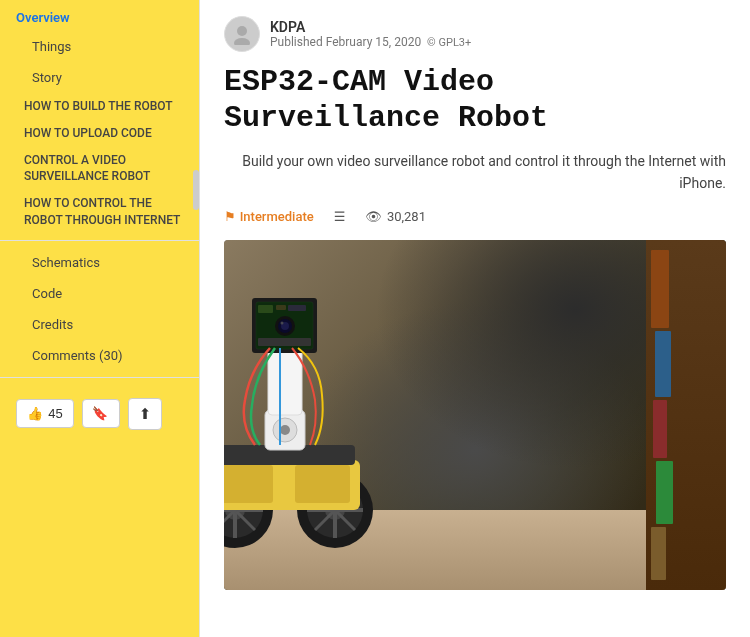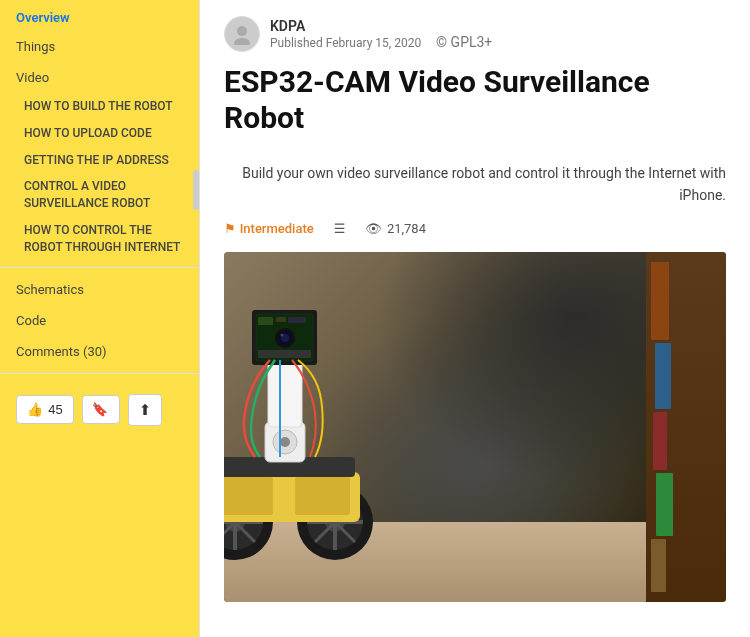--- a/index.html
+++ b/index.html
@@ -40,21 +40,21 @@
       padding: 5px 16px 5px 24px;
       font-size: 12px;
       color: #444;
       cursor: pointer;
       line-height: 1.4;
       text-transform: uppercase;
       font-weight: 500;
     }
     .sidebar-section-link {
       display: block;
-      padding: 8px 16px;
+      padding: 8px 32px;
       font-size: 13px;
       color: #444;
       cursor: pointer;
     }
     .sidebar-actions {
       display: flex;
       gap: 8px;
       padding: 14px 16px;
       align-items: center;
     }
@@ -104,30 +104,31 @@
     .author-name {
       font-weight: 600;
       font-size: 14px;
       color: #333;
     }
     .author-meta {
       font-size: 12px;
       color: #777;
     }
     .license-badge {
-      font-size: 14px;
+      font-size: 11px;
       color: #777;
-      margin-left: 12px;
+      margin-left: 3px;
     }
     .title {
       font-size: 30px;
       font-weight: 700;
       color: #111;
       line-height: 1.2;
-      margin-bottom: 26px;
+      margin-bottom: 14px;
+      font-family: Liberation Mono, monospace;
     }
     .description {
       font-size: 14px;
       color: #444;
       line-height: 1.6;
       margin-bottom: 14px;
       text-align: right;
     }
     .meta-row {
       display: flex;
@@ -226,31 +227,31 @@
   </style>
 </head>
 <body>
 
 <div class="layout">
 
   <div class="sidebar">
     <div class="sidebar-inner">
       <a class="sidebar-section-label active">Overview</a>
       <a class="sidebar-section-link">Things</a>
-      <a class="sidebar-section-link">Video</a>
+      <a class="sidebar-section-link">Story</a>
 
       <a class="sidebar-nav-item">HOW TO BUILD THE ROBOT</a>
       <a class="sidebar-nav-item">HOW TO UPLOAD CODE</a>
-      <a class="sidebar-nav-item">GETTING THE IP ADDRESS</a>
       <a class="sidebar-nav-item">CONTROL A VIDEO SURVEILLANCE ROBOT</a>
       <a class="sidebar-nav-item">HOW TO CONTROL THE ROBOT THROUGH INTERNET</a>
 
       <div class="divider"></div>
       <a class="sidebar-section-link">Schematics</a>
       <a class="sidebar-section-link">Code</a>
+      <a class="sidebar-section-link">Credits</a>
       <a class="sidebar-section-link">Comments (30)</a>
 
       <div class="divider"></div>
 
       <div class="sidebar-actions">
         <button class="action-btn">
           <span>👍</span>
           <span>45</span>
         </button>
         <button class="action-btn">
@@ -292,21 +293,21 @@
     <div class="meta-row">
       <div class="difficulty-badge">
         <span style="color:#e67e22;">⚑</span>
         <span style="color:#e67e22;">Intermediate</span>
       </div>
       <div class="instructions-badge">
         <span>☰</span>
       </div>
       <div class="views-badge">
         <span>👁</span>
-        <span>21,784</span>
+        <span>30,281</span>
       </div>
     </div>
 
     <div class="hero-image-container">
       <div class="hero-image">
 
         <div class="table-surface"></div>
 
         <div class="bookshelf">
           <div class="book" style="background:#8B4513; height:130px; width:18px; border-radius:1px;"></div>

